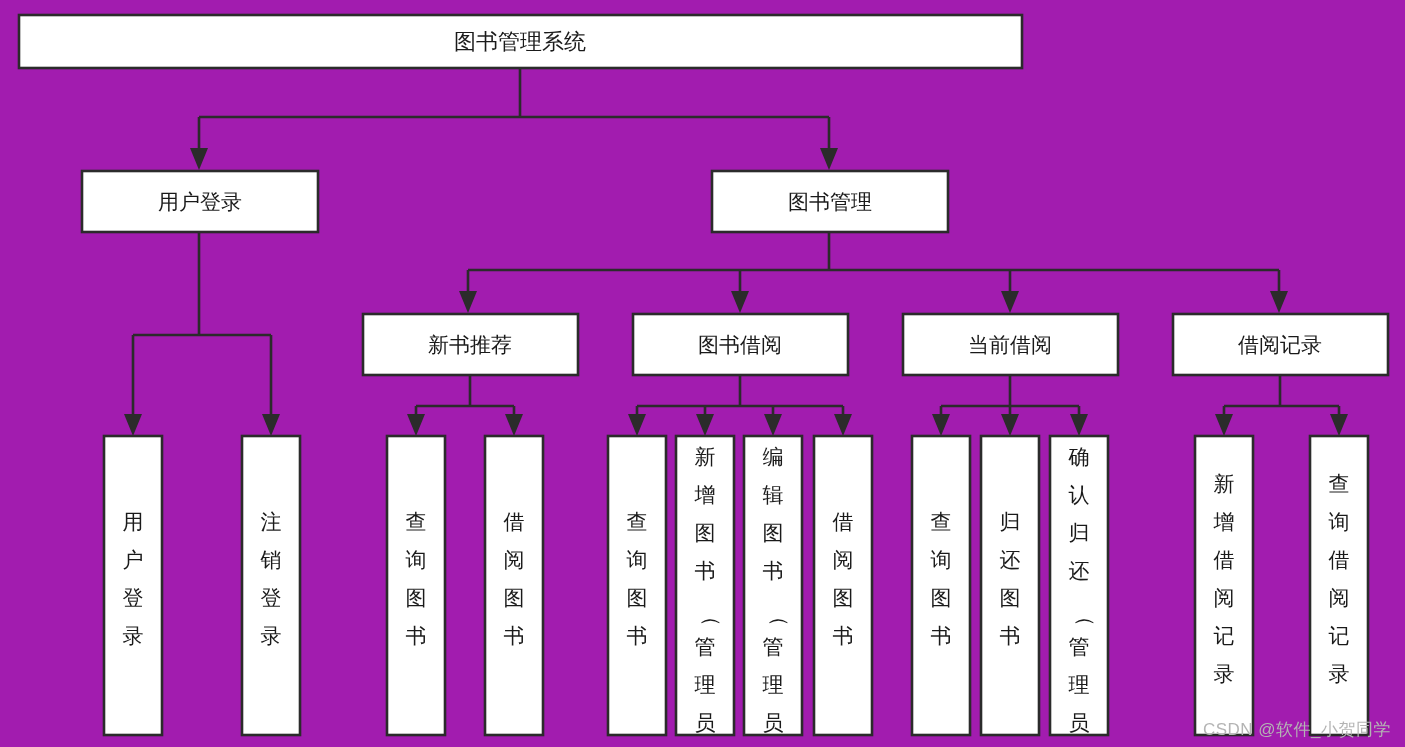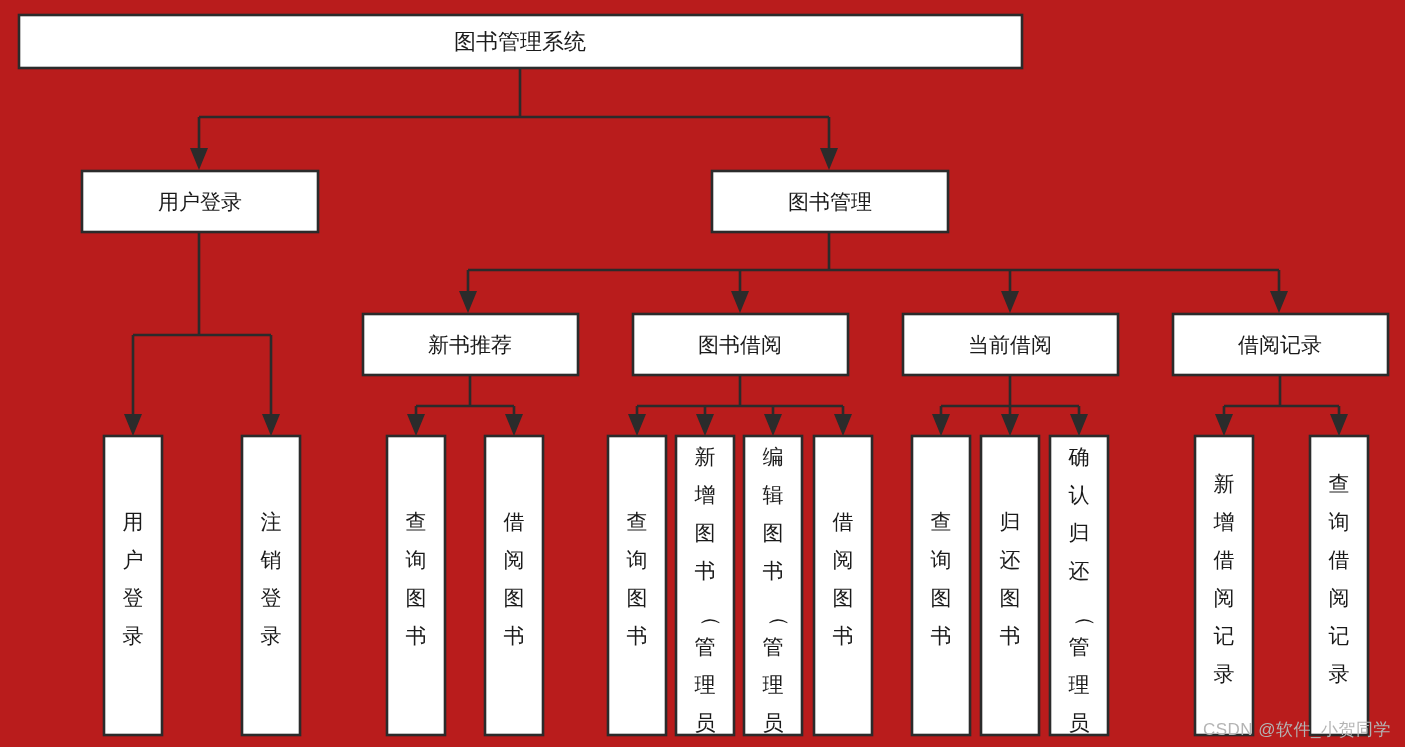--- a/index.html
+++ b/index.html
@@ -11,21 +11,21 @@
     width: 1405px;
     height: 747px;
     font-family: "Liberation Sans", "DejaVu Sans", sans-serif;
     overflow: hidden;
     position: relative;
   }
   #diagram-root {
     position: relative;
     width: 1405px;
     height: 747px;
-    background: #b91c1c;
+    background: #a21caf;
   }
   svg.diagram-canvas {
     position: absolute;
     top: 0; left: 0;
     width: 1405px;
     height: 747px;
     display: block;
   }
   .node-box {
     fill: #ffffff;

